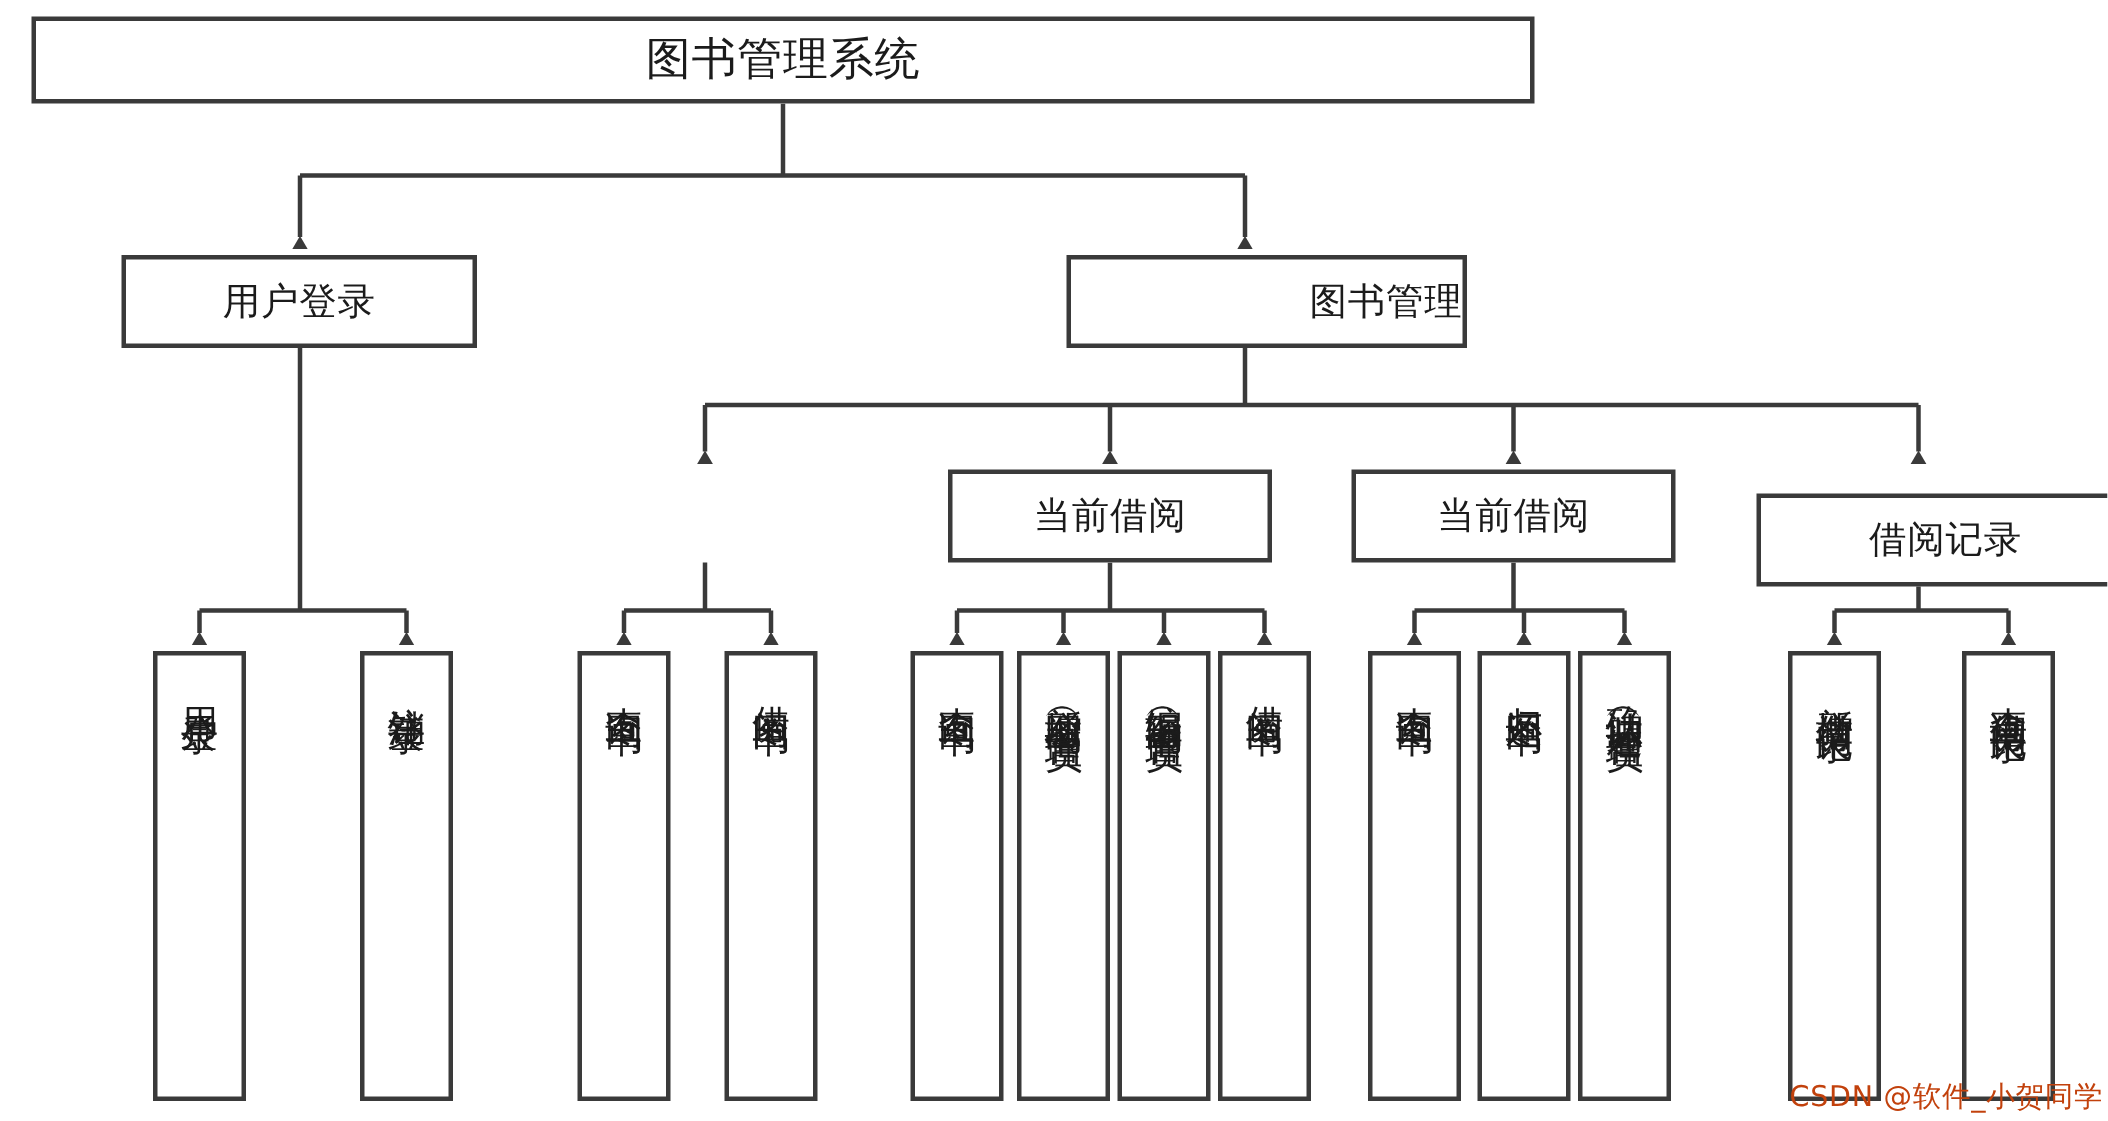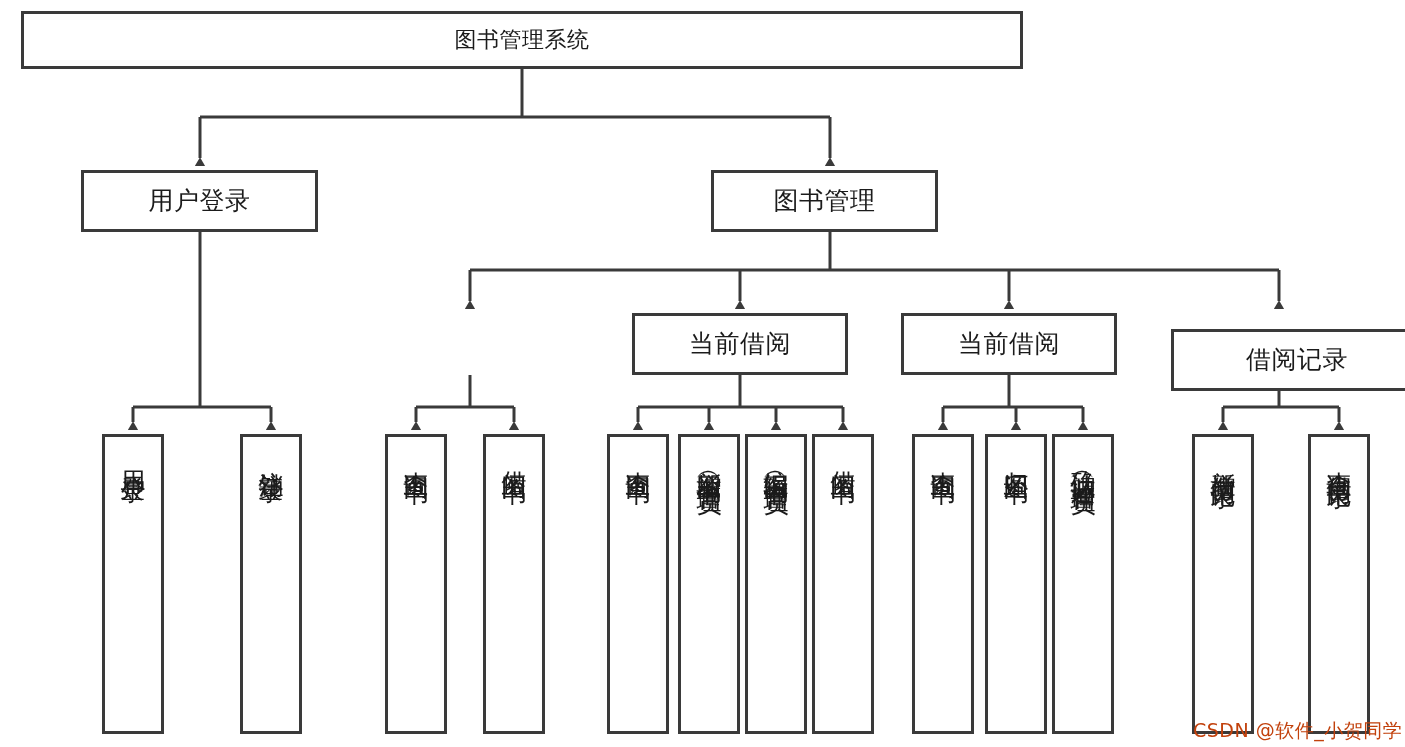--- a/index.html
+++ b/index.html
@@ -51,21 +51,21 @@
     padding-top: 14px;
   }
   .node.vert .label {
     writing-mode: vertical-rl;
     text-orientation: upright;
     font-size: 25px;
     letter-spacing: 3px;
     line-height: 1;
   }
   .node.root .label {
-    font-size: 22px;
+    font-size: 30px;
   }
   .watermark {
     position: absolute;
     font-size: 19px;
     color: #b9b9b9;
     white-space: nowrap;
     letter-spacing: 0.5px;
   }
 </style>
 </head>
@@ -123,21 +123,21 @@
     </g>
   </svg>
 
   <div class="node horiz root" style="left: 21px; top: 11px; width: 1002px; height: 58px;">
     <span class="label">图书管理系统</span>
   </div>
 
   <div class="node horiz" style="left: 81px; top: 170px; width: 237px; height: 62px;">
     <span class="label">用户登录</span>
   </div>
-  <div class="node horiz" style="left: 711px; top: 170px; width: 227px; height: 62px;">
+  <div class="node horiz" style="left: 711px; top: 170px; width: 267px; height: 62px; justify-content: flex-end;">
     <span class="label">图书管理</span>
   </div>
 
   <div class="node horiz" style="left: 632px; top: 313px; width: 216px; height: 62px;">
     <span class="label">当前借阅</span>
   </div>
   <div class="node horiz" style="left: 901px; top: 313px; width: 216px; height: 62px; text-align: center;">
     <span class="label">当前借阅</span>
   </div>
   <div class="node horiz" style="left: 1171px; top: 313px; width: 252px; height: 62px; margin-top: 16px;">

